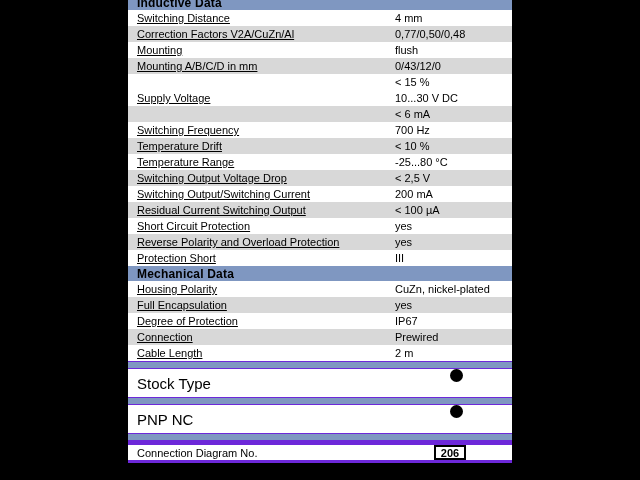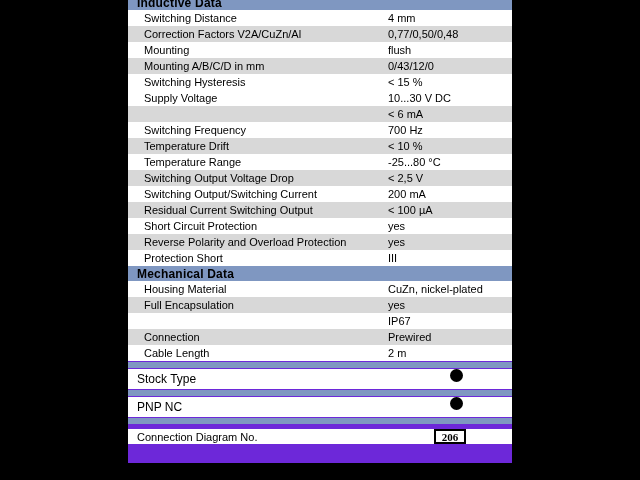--- a/index.html
+++ b/index.html
@@ -32,31 +32,31 @@
   }
   .row {
     height:16px;
     display:flex; align-items:center;
     font-size:11px;
     color:#000;
     position:relative;
     background:#fff;
   }
   .row.alt { background:var(--alt-bg,#d8d8d8); }
-  .row .label { padding-left:16px; white-space:nowrap; }
-  .row .value { position:absolute; left:260px; white-space:nowrap; }
+  .row .label { padding-left:9px; white-space:nowrap;text-decoration:underline; }
+  .row .value { position:absolute; left:267px; white-space:nowrap; }
   .blue-bar {
     height:6px;
     background:var(--header-bg,#7f97c1);
     margin:1px 0;
   }
   .feature-row {
-    height:20px;
-    display:flex; align-items:center;
-    font-size:12px;
+    height:28px;
+    display:flex; align-items:center;
+    font-size:15px;
     position:relative;
     background:#fff;
   }
   .feature-row .label { padding-left:9px; }
   .dot {
     position:absolute;
     left:322px; top:0;
     width:13px; height:13px;
     background:#000;
     border-radius:50%;
@@ -72,21 +72,20 @@
   }
   .footer-row.alt { background:var(--alt-bg,#d8d8d8); }
   .footer-row .label { padding-left:9px; }
   .val-box {
     position:absolute;
     left:306px; top:0;
     width:32px; height:15px;
     display:flex; align-items:center; justify-content:center;
     font-weight:bold;
     font-size:11px;
-    font-family:Liberation Serif, serif;
   }
   .val-box.boxed { background:#fff; border:2px solid #000; }
   .val-box.dark { background:var(--dark-badge,#7a7a7a); color:#fff; }
 </style>
 </head>
 <body>
 
 <div class="panel">
   <div id="sections">
   <section>
@@ -108,21 +107,20 @@
     <span class="label">Mounting</span>
     <span class="value">flush</span>
   </div>
 
   <div class="row alt">
     <span class="label">Mounting A/B/C/D in mm</span>
     <span class="value">0/43/12/0</span>
   </div>
 
   <div class="row">
-    <span class="label">Switching Hysteresis</span>
     <span class="value">&lt; 15 %</span>
   </div>
 </div>
   </section>
 
   <section>
     <div class="rows">
   <div class="row">
     <span class="label">Supply Voltage</span>
     <span class="value">10...30 V DC</span>
@@ -178,30 +176,31 @@
   </div>
 </div>
   </section>
 
   <section>
     <div class="sec-header">
       <span class="sec-title">Mechanical Data</span>
     </div>
     <div class="rows">
   <div class="row">
-    <span class="label">Housing Material</span>
+    <span class="label">Housing Polarity</span>
     <span class="value">CuZn, nickel-plated</span>
   </div>
 
   <div class="row alt">
     <span class="label">Full Encapsulation</span>
     <span class="value">yes</span>
   </div>
 
   <div class="row">
+    <span class="label">Degree of Protection</span>
     <span class="value">IP67</span>
   </div>
 
   <div class="row alt">
     <span class="label">Connection</span>
     <span class="value">Prewired</span>
   </div>
 
   <div class="row">
     <span class="label">Cable Length</span>

